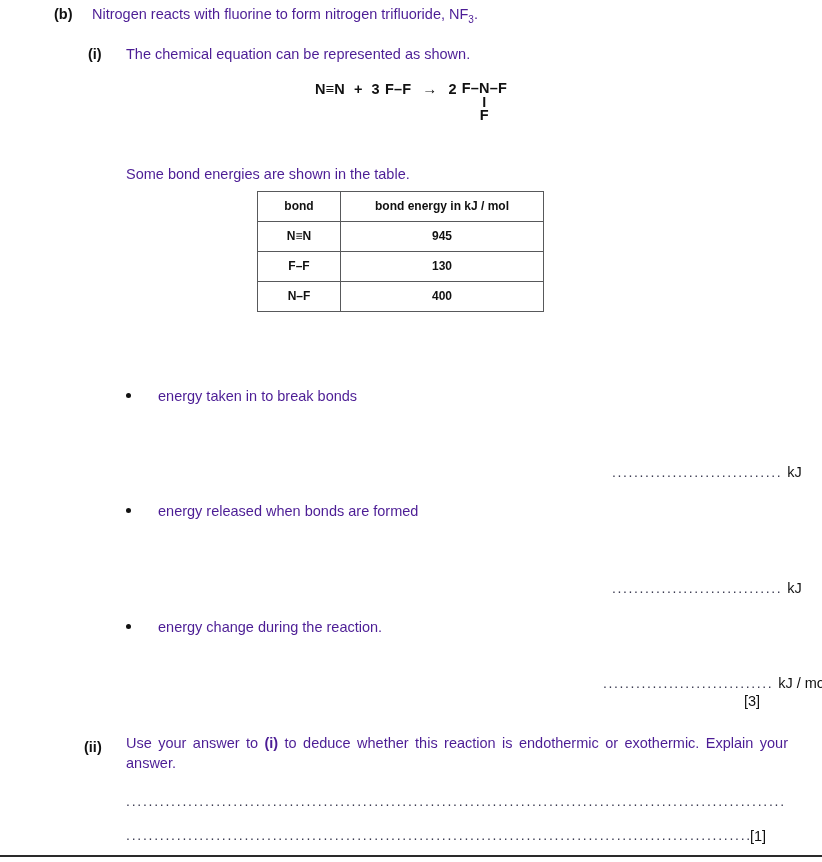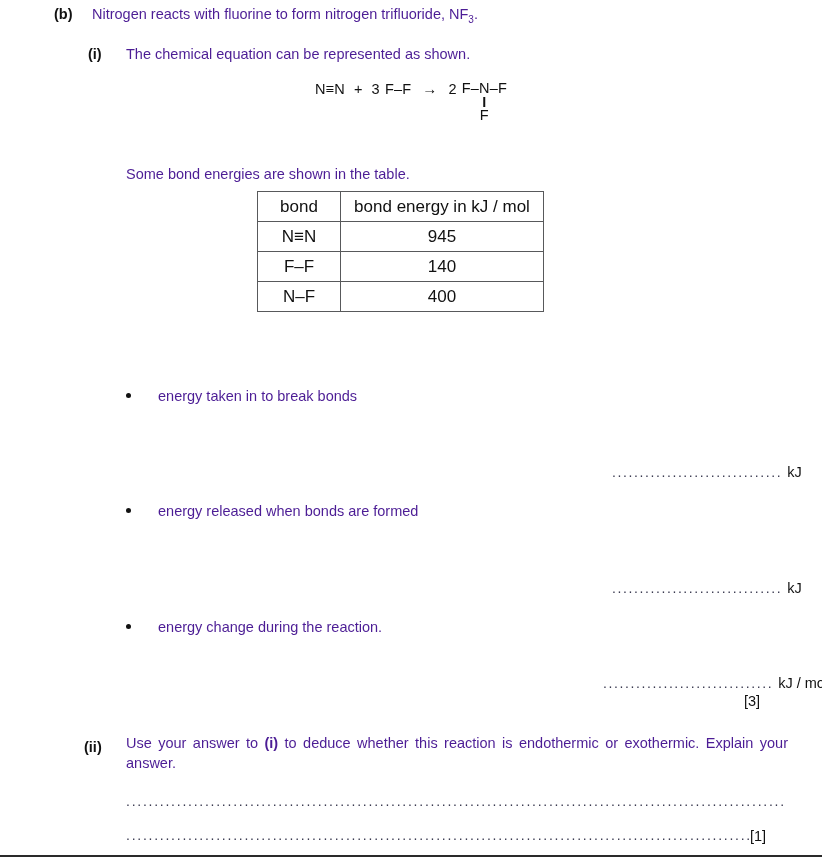--- a/index.html
+++ b/index.html
@@ -51,20 +51,21 @@
   #row-i .btext  { position: absolute; left: 38px; top: 0; width: 660px; }
 
   
   #equation {
     top: 80px;
     left: 0;
     width: 822px;
     text-align: center;
     font-size: 14.5px;
     color: #111;
+    font-weight: bold;
   }
   .eqline {
     display: inline-block;
     position: relative;
     white-space: nowrap;
     letter-spacing: 0.2px;
   }
   .eq-term { display: inline-block; }
   .eq-gap { display: inline-block; width: 9px; }
   .arrow { display: inline-block; font-size: 15px; padding: 0 2px; }
@@ -93,22 +94,23 @@
   }
 
   
   #table-intro { top: 164px; left: 126px; width: 660px; }
 
   
   #bond-table {
     top: 191px;
     left: 257px;
     border-collapse: collapse;
-    font-size: 17px;
-    color: #111;
+    font-size: 12px;
+    color: #111;
+    font-weight: bold;
   }
   #bond-table td {
     border: 1px solid #58595b;
     text-align: center;
     padding: 0;
     height: 29px;
     vertical-align: middle;
     line-height: 29px;
   }
   #bond-table .col-bond   { width: 82px; }
@@ -207,21 +209,21 @@
       <tr>
         <td class="col-bond">bond</td>
         <td class="col-energy">bond energy in kJ / mol</td>
       </tr>
       <tr>
         <td>N≡N</td>
         <td>945</td>
       </tr>
       <tr>
         <td>F–F</td>
-        <td>140</td>
+        <td>130</td>
       </tr>
       <tr>
         <td>N–F</td>
         <td>400</td>
       </tr>
     </tbody>
   </table>
 
 
   <div class="abs bullet-row" id="bullet-1">

